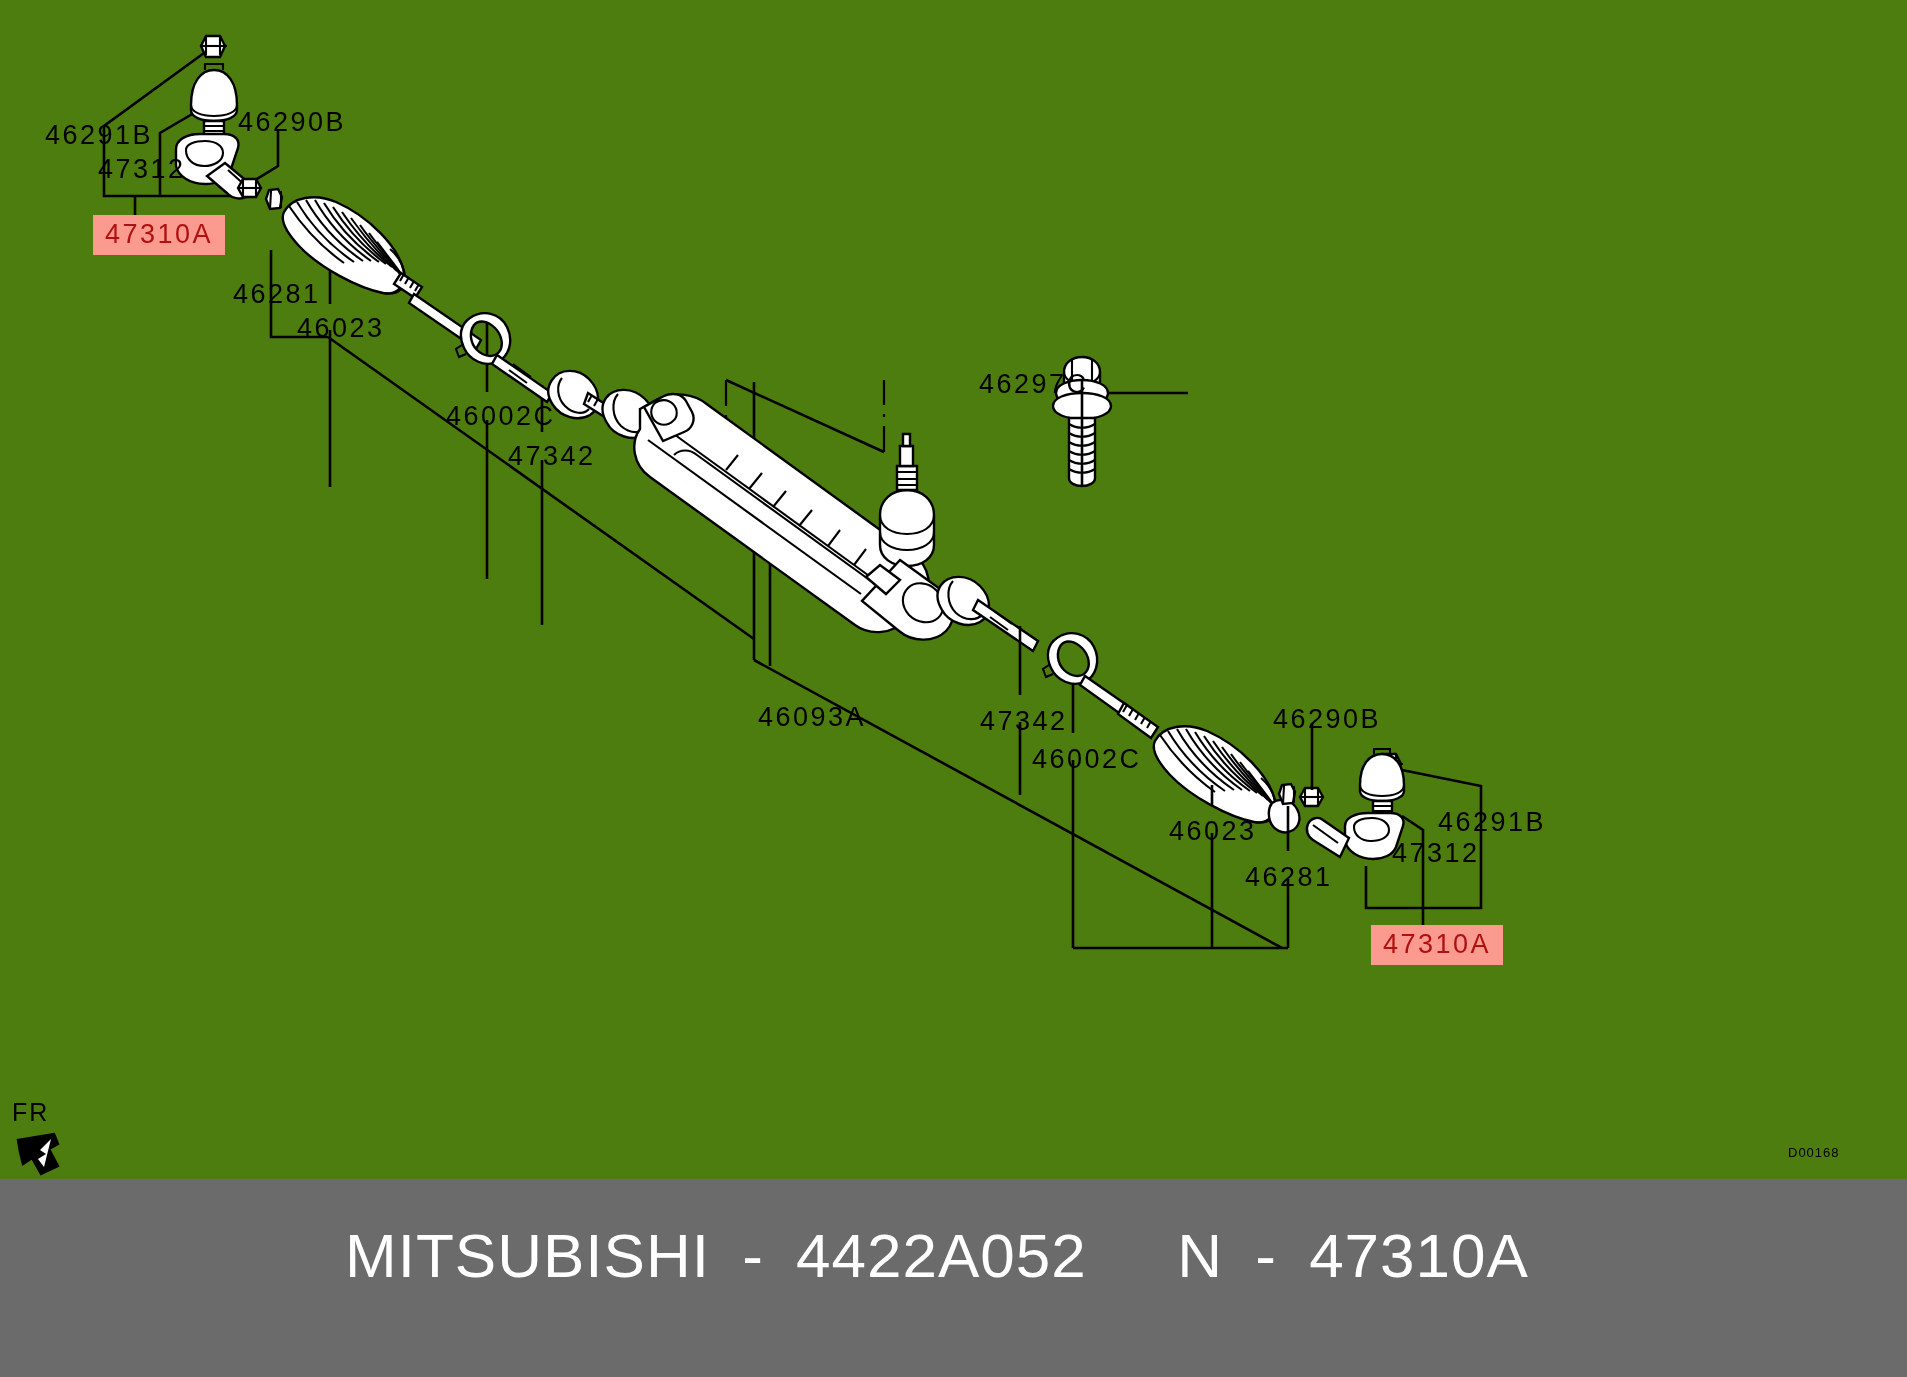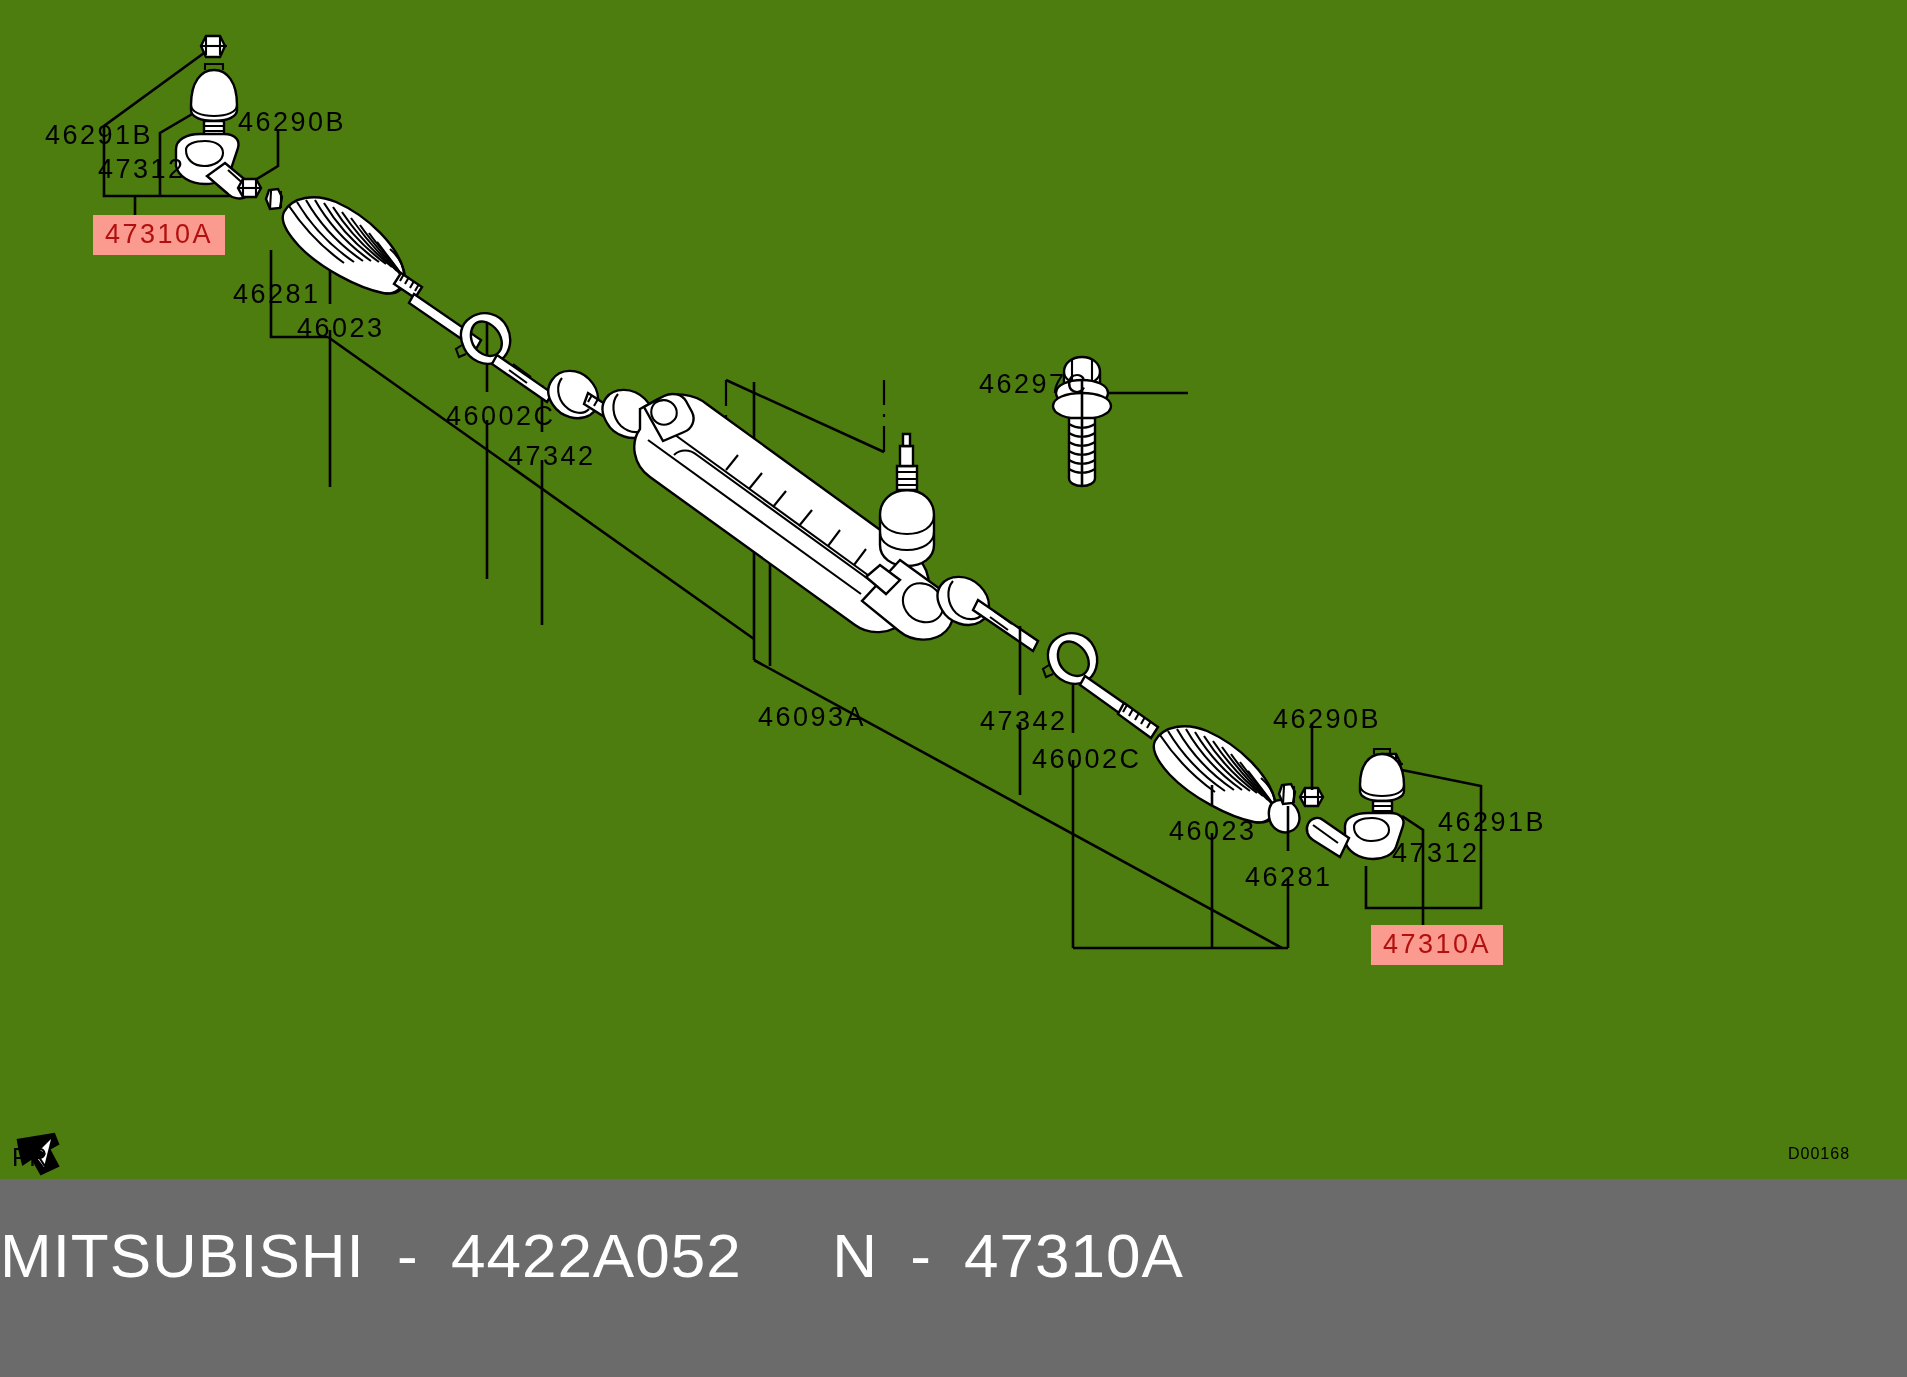--- a/index.html
+++ b/index.html
@@ -29,31 +29,31 @@
     background:#fb9a8f;
     padding:6px 12px 7px 12px;
     white-space:nowrap;
     line-height:1;
   }
   .fr-text{
     position:absolute;font-size:25px;letter-spacing:2px;color:#000;
     font-family:"Liberation Sans","DejaVu Sans",sans-serif;
   }
   .code-text{
-    position:absolute;font-size:16px;letter-spacing:1px;color:#000;
+    position:absolute;font-size:13px;letter-spacing:1px;color:#000;
     font-family:"Liberation Sans","DejaVu Sans",sans-serif;
     text-align:right;
   }
   #footer-bar{
     position:absolute;left:0;top:1179px;width:1907px;height:198px;
     background:#6b6b6b;
   }
   #footer-text{
     position:absolute;left:0;top:1220px;width:1874px;
-    color:#ffffff;
+    text-align:center;color:#ffffff;
     font-family:"Liberation Sans","DejaVu Sans",sans-serif;
     font-size:62px;letter-spacing:1px;white-space:nowrap;
   }
   #footer-text span{display:inline-block;vertical-align:baseline;}
   .fgap{width:54px;display:inline-block;}
 </style>
 </head>
 <body>
 
 <div id="diagram-root">
@@ -385,21 +385,21 @@
   <div class="lbl" style="left:758px;top:672px;margin-top:32px;">46093A</div>
   <div class="lbl" style="left:980px;top:708px;">47342</div>
   <div class="lbl" style="left:1032px;top:746px;">46002C</div>
   <div class="lbl" style="left:1273px;top:706px;">46290B</div>
   <div class="lbl" style="left:1169px;top:818px;">46023</div>
   <div class="lbl" style="left:1245px;top:864px;">46281</div>
   <div class="lbl" style="left:1438px;top:809px;">46291B</div>
   <div class="lbl" style="left:1392px;top:840px;">47312</div>
   <div class="lbl-hl" style="left:1371px;top:925px;">47310A</div>
 
-  <div class="fr-text" style="left:12px;top:1098px;margin-top:45px;">FR</div>
+  <div class="fr-text" style="left:12px;top:1098px;">FR</div>
 
   <div class="code-text" style="left:1788px;top:1145px;">D00168</div>
 
   <div id="footer-bar"></div>
   <div id="footer-text">
     <span>MITSUBISHI</span>
     <span style="margin:0 14px;">-</span>
     <span>4422A052</span>
     <span class="fgap"></span>
     <span>N</span>

